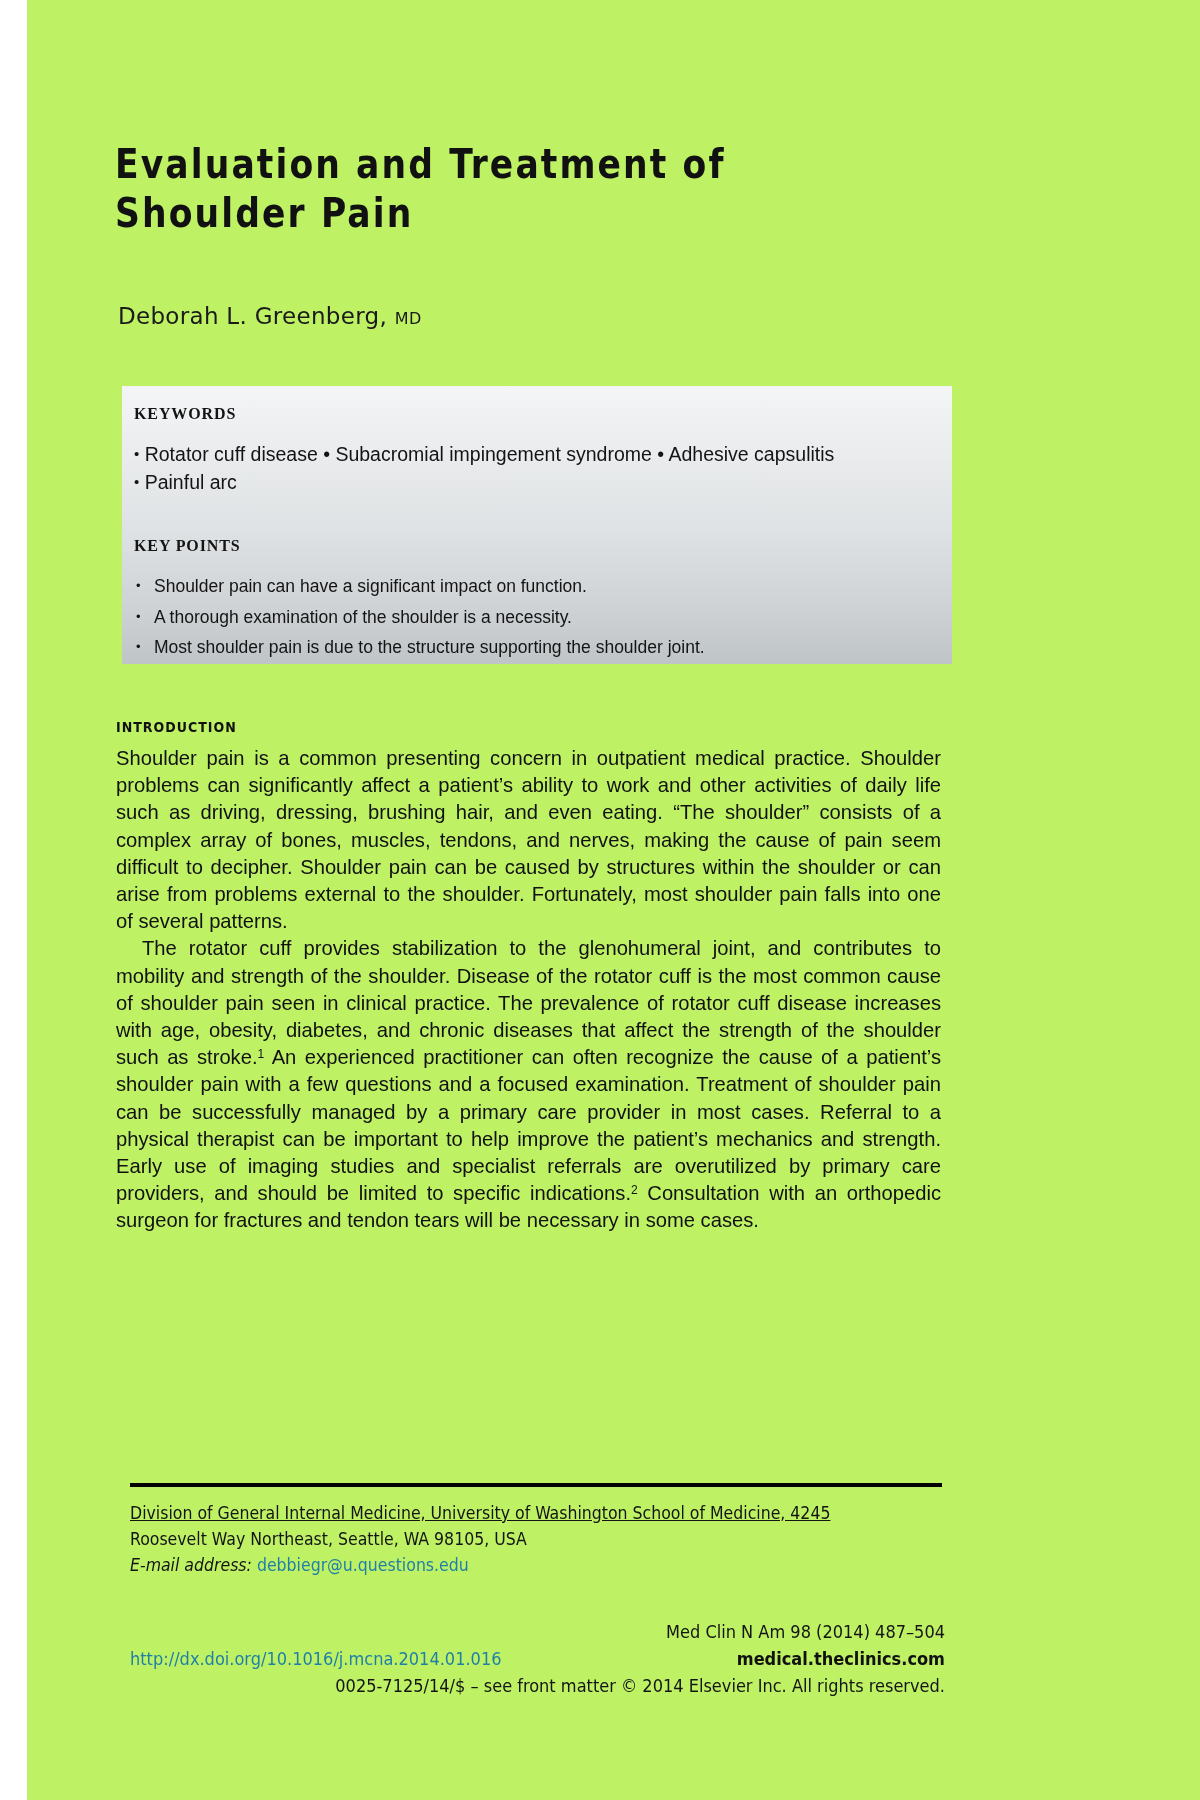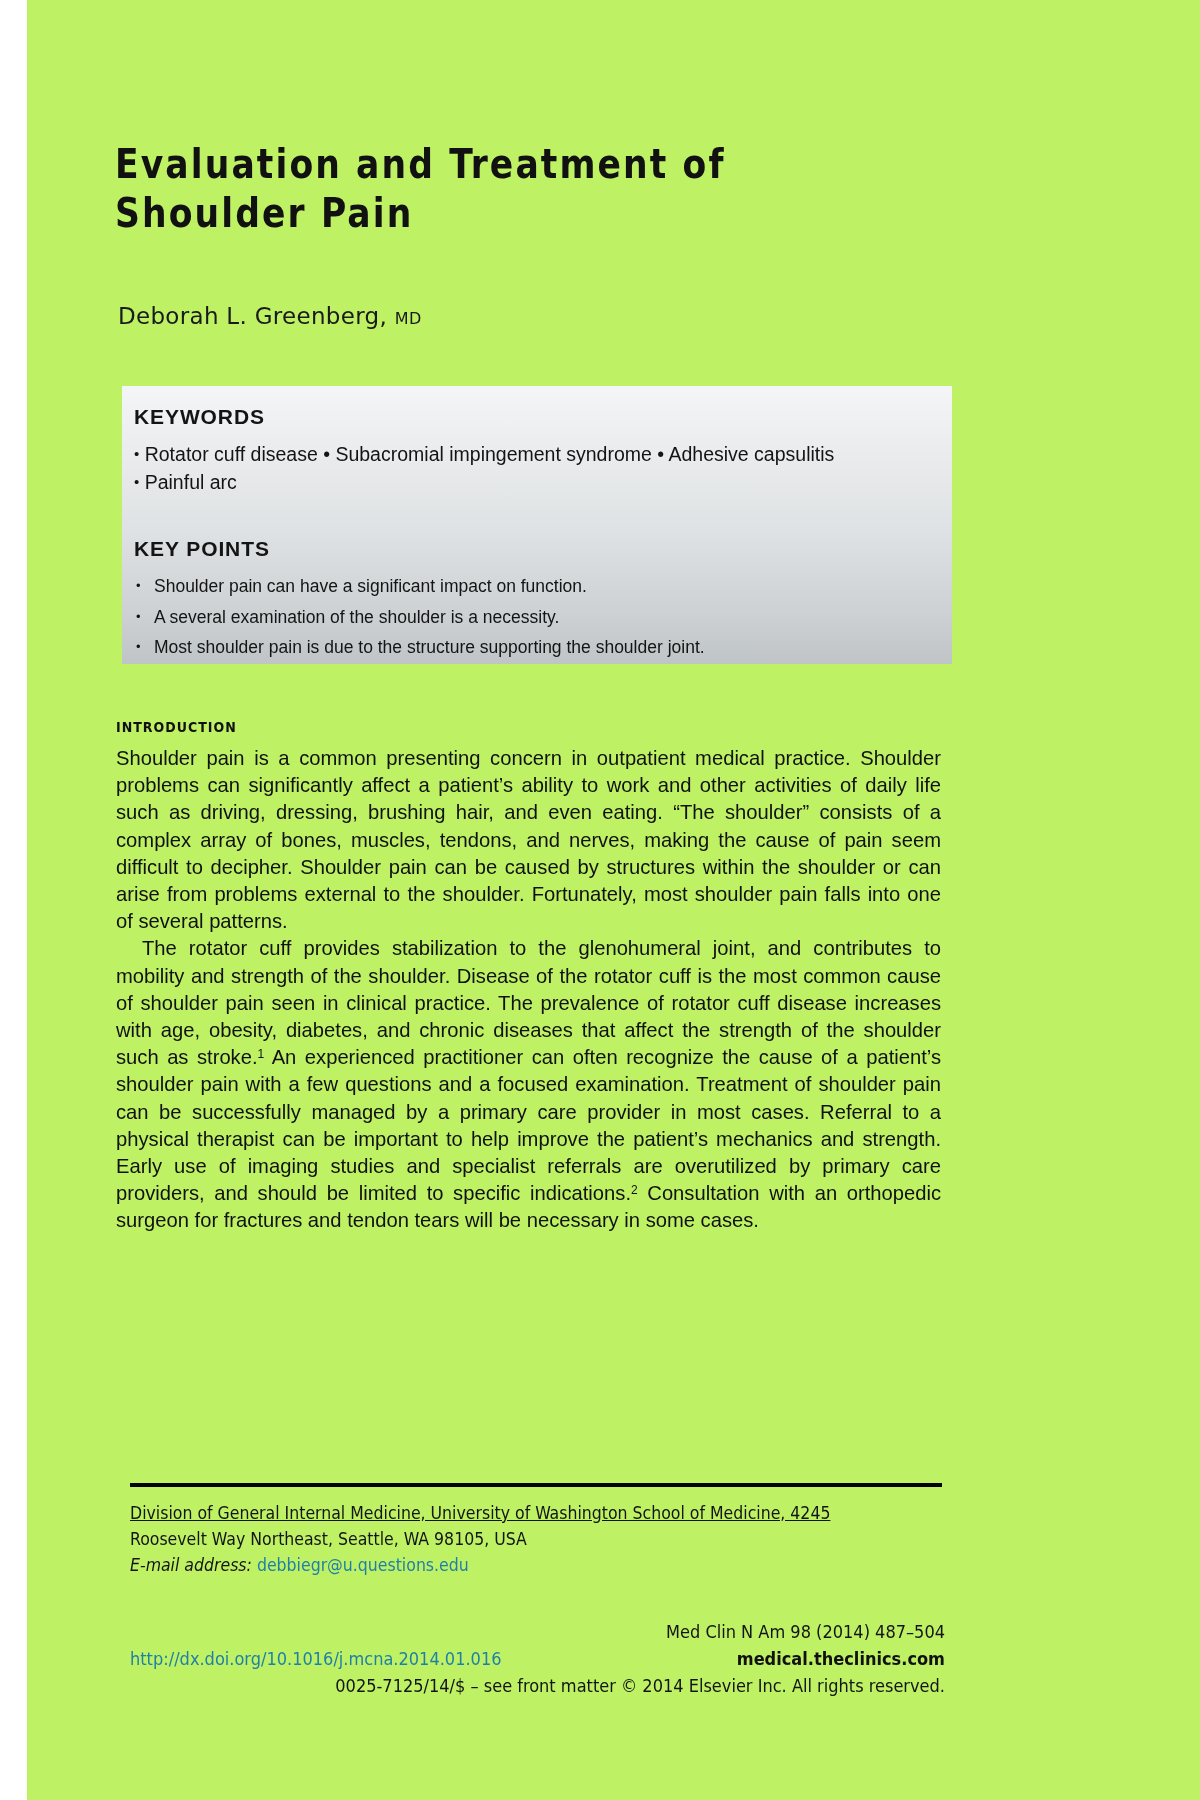--- a/index.html
+++ b/index.html
@@ -66,23 +66,23 @@
     left: 95px;
     top: 386px;
     width: 830px;
     height: 278px;
     background: linear-gradient(to bottom, #f4f5f6 0%, #eceeef 18%, #dfe2e4 52%, #cdd1d4 82%, #bfc4c7 100%);
   }
   .keybox-inner { position: relative; width: 100%; height: 100%; }
 
   .kb-heading {
     position: absolute;
-    font-family: Liberation Sans, sans-serif;
-    font-weight: 700;
-    font-size: 21px;
+    font-family: Liberation Serif, serif;
+    font-weight: 700;
+    font-size: 16px;
     letter-spacing: 0.9px;
     color: #141414;
     white-space: nowrap;
   }
   #kw-heading { left: 12px; top: 19px; }
   #kp-heading { left: 12px; top: 151px; }
 
   .kw-list {
     position: absolute;
     left: 12px;
@@ -218,21 +218,21 @@
 
       <div class="kw-list">
         <span class="kw-line"><span class="bullet-dot">•</span> <span>Rotator cuff disease • Subacromial impingement syndrome • Adhesive capsulitis</span></span>
         <span class="kw-line"><span class="bullet-dot">•</span> <span>Painful arc</span></span>
       </div>
 
       <div class="kb-heading" id="kp-heading">KEY POINTS</div>
 
       <div class="kp-list">
         <span class="kp-item"><span class="dot">•</span><span>Shoulder pain can have a significant impact on function.</span></span>
-        <span class="kp-item"><span class="dot">•</span><span>A several examination of the shoulder is a necessity.</span></span>
+        <span class="kp-item"><span class="dot">•</span><span>A thorough examination of the shoulder is a necessity.</span></span>
         <span class="kp-item"><span class="dot">•</span><span>Most shoulder pain is due to the structure supporting the shoulder joint.</span></span>
       </div>
 
     </div>
   </section>
 
   <h2 class="sec-heading">INTRODUCTION</h2>
 
   <div class="body-text">
     <p>Shoulder pain is a common presenting concern in outpatient medical practice. Shoulder problems can significantly affect a patient’s ability to work and other activities of daily life such as driving, dressing, brushing hair, and even eating. “The shoulder” consists of a complex array of bones, muscles, tendons, and nerves, making the cause of pain seem difficult to decipher. Shoulder pain can be caused by structures within the shoulder or can arise from problems external to the shoulder. Fortunately, most shoulder pain falls into one of several patterns.</p>

